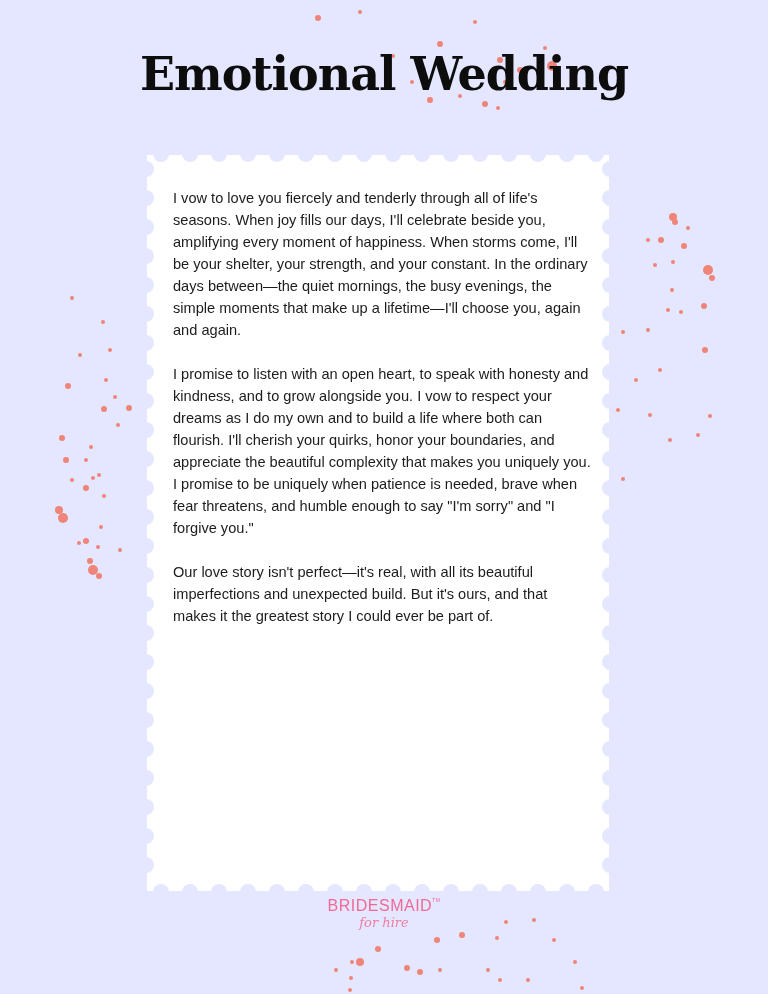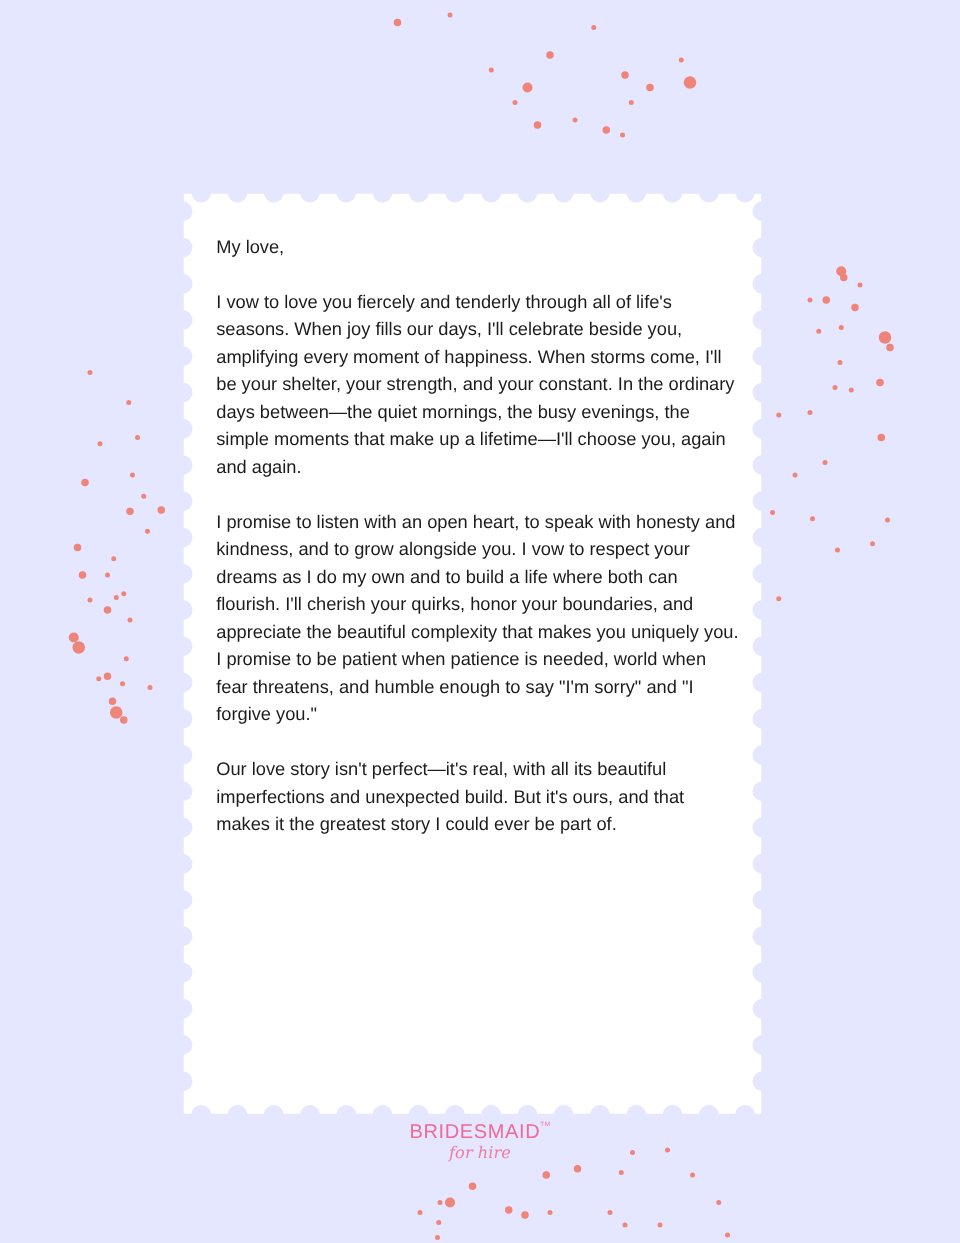--- a/index.html
+++ b/index.html
@@ -137,28 +137,28 @@
     <div class="dot" style="left: 498px; top: 978px; height: 4px; width: 4px;"></div>
     <div class="dot" style="left: 532px; top: 918px; height: 4px; width: 4px;"></div>
     <div class="dot" style="left: 573px; top: 960px; height: 4px; width: 4px;"></div>
     <div class="dot" style="left: 526px; top: 978px; height: 4px; width: 4px;"></div>
     <div class="dot" style="left: 580px; top: 986px; height: 4px; width: 4px;"></div>
     <div class="dot" style="left: 348px; top: 988px; height: 4px; width: 4px;"></div>
     <div class="dot" style="left: 504px; top: 920px; height: 4px; width: 4px;"></div>
   </div>
 
 <h1 class="title">
+  <div>Emotional Wedding</div>
 </h1>
 
 <div class="stamp" id="stamp">
   <div class="letter">
-    <p>My love,</p>
     <p>I vow to love you fiercely and tenderly through all of life's seasons. When joy fills our days, I'll celebrate beside you, amplifying every moment of happiness. When storms come, I'll be your shelter, your strength, and your constant. In the ordinary days between—the quiet mornings, the busy evenings, the simple moments that make up a lifetime—I'll choose you, again and again.</p>
     <p class="tight">I promise to listen with an open heart, to speak with honesty and kindness, and to grow alongside you. I vow to respect your dreams as I do my own and to build a life where both can flourish. I'll cherish your quirks, honor your boundaries, and appreciate the beautiful complexity that makes you uniquely you.</p>
-    <p>I promise to be patient when patience is needed, world when fear threatens, and humble enough to say "I'm sorry" and "I forgive you."</p>
+    <p>I promise to be uniquely when patience is needed, brave when fear threatens, and humble enough to say "I'm sorry" and "I forgive you."</p>
     <p>Our love story isn't perfect—it's real, with all its beautiful imperfections and unexpected build. But it's ours, and that makes it the greatest story I could ever be part of.</p>
   </div>
 <div class="scallop" style="height: 16px; width: 16px; left: 6px; top: -9px;"></div>
     <div class="scallop" style="height: 16px; width: 16px; left: 6px; top: 729px;"></div>
     <div class="scallop" style="height: 16px; width: 16px; left: 35px; top: -9px;"></div>
     <div class="scallop" style="height: 16px; width: 16px; left: 35px; top: 729px;"></div>
     <div class="scallop" style="height: 16px; width: 16px; left: 64px; top: -9px;"></div>
     <div class="scallop" style="height: 16px; width: 16px; left: 64px; top: 729px;"></div>
     <div class="scallop" style="height: 16px; width: 16px; left: 93px; top: -9px;"></div>
     <div class="scallop" style="height: 16px; width: 16px; left: 93px; top: 729px;"></div>

